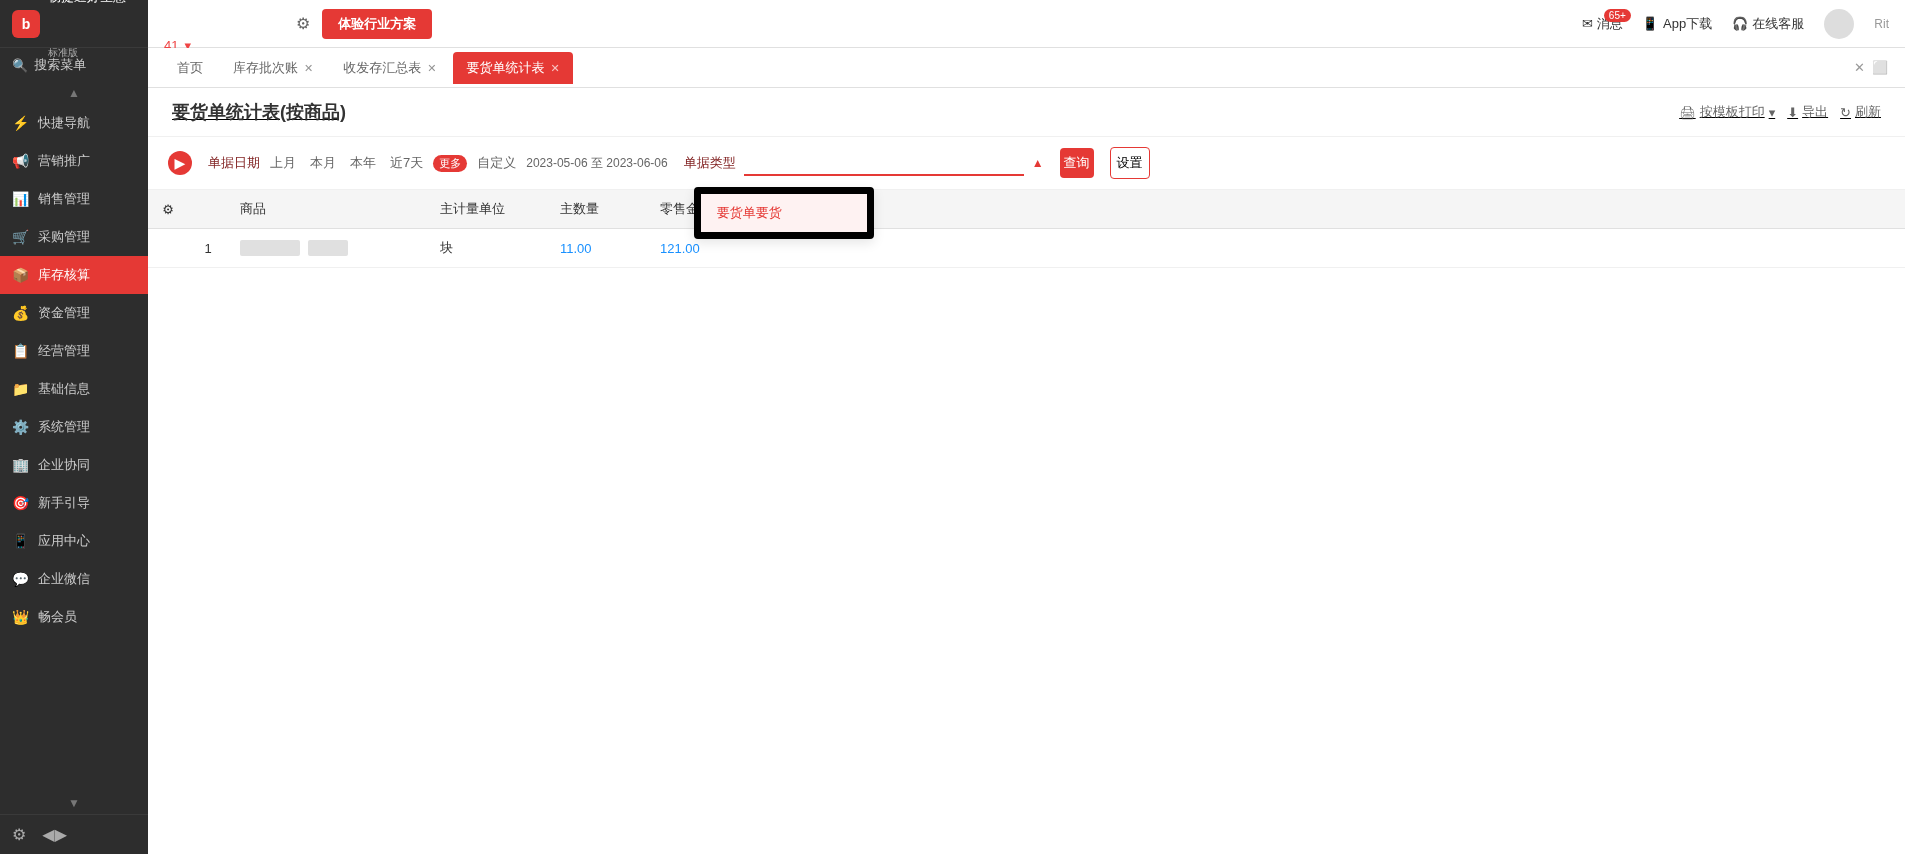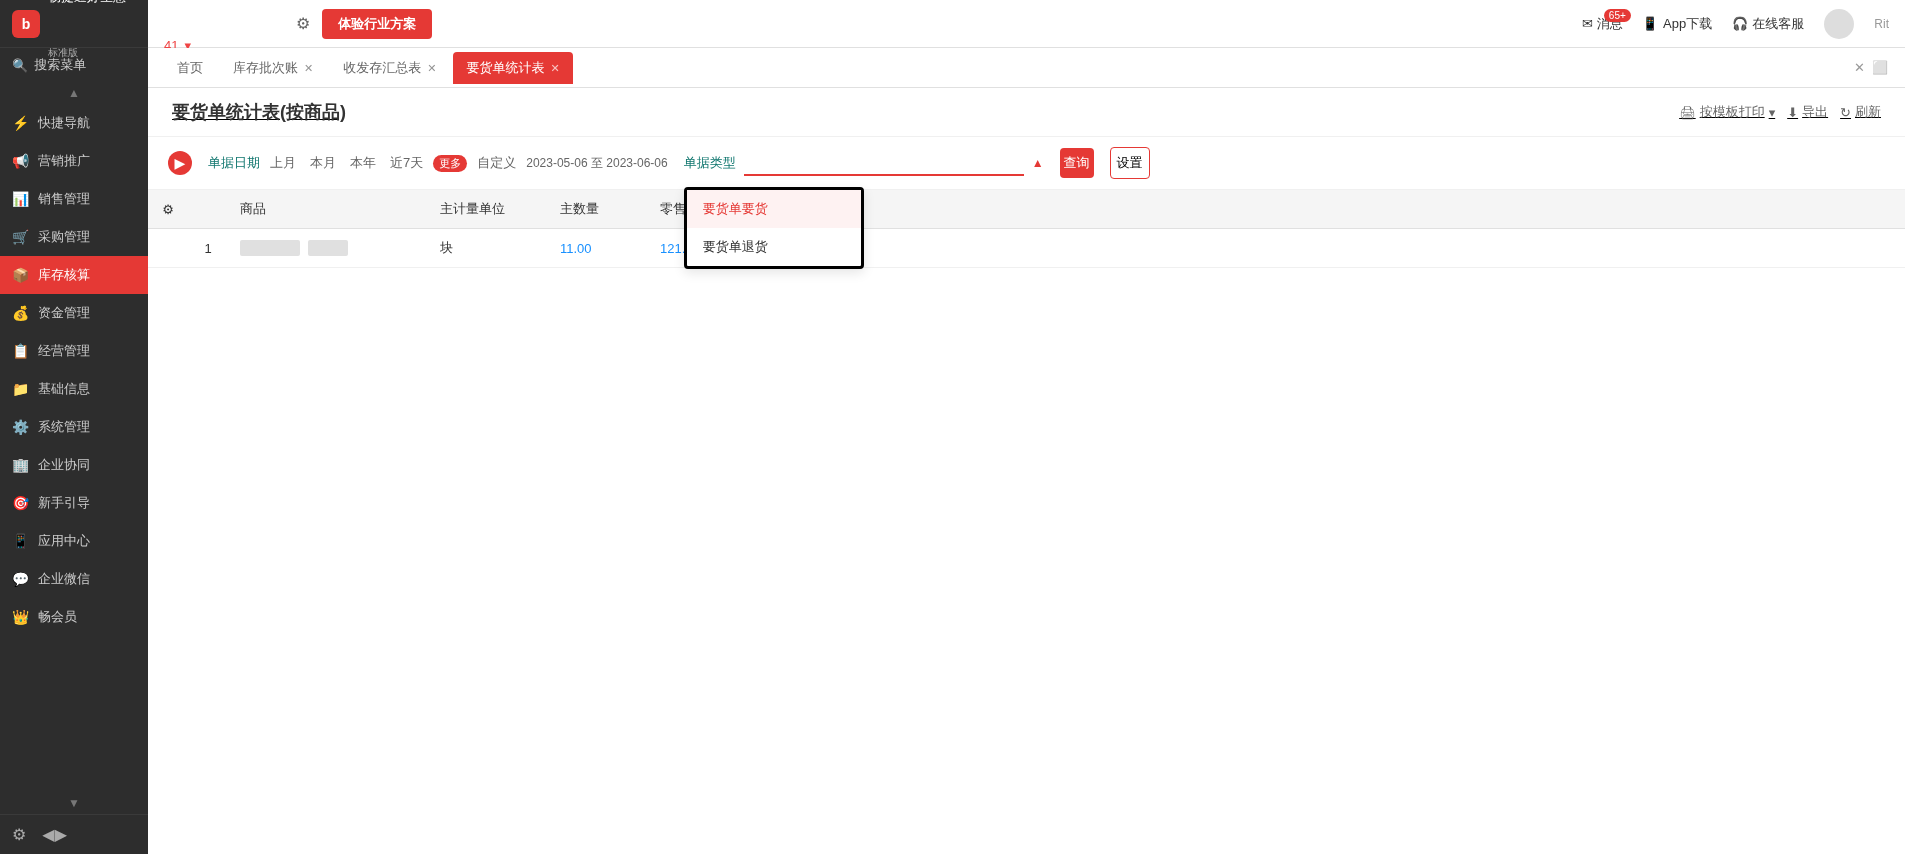--- a/index.html
+++ b/index.html
@@ -246,21 +246,21 @@
       justify-content: center;
       cursor: pointer;
       font-size: 14px;
       flex-shrink: 0;
     }
     .filter-group {
       display: flex;
       align-items: center;
       gap: 6px;
     }
-    .filter-label { color: #0f766e; font-size: 13px; }
+    .filter-label { color: #7f1d1d; font-size: 13px; }
     .filter-date-shortcuts {
       display: flex;
       align-items: center;
       gap: 6px;
     }
     .date-shortcut {
       color: #666;
       cursor: pointer;
       font-size: 13px;
       padding: 2px 4px;
@@ -323,23 +323,23 @@
       padding: 6px 6px;
       border-radius: 4px;
       cursor: pointer;
       font-size: 13px;
     }
 
     
     .dropdown-menu {
       position: absolute;
       top: 36px;
-      left: 0;
+      left: 10px;
       background: #fff;
-      border: 3px solid #000000;
+      border: 7px solid #000000;
       border-radius: 4px;
       box-shadow: 0 4px 12px rgba(0,0,0,0.1);
       z-index: 100;
       min-width: 180px;
     }
     .dropdown-item {
       padding: 10px 16px;
       cursor: pointer;
       font-size: 13px;
       color: #333;
@@ -571,21 +571,20 @@
         <div class="date-range-text">2023-05-06 至 2023-06-06</div>
       </div>
 
       <div class="filter-type-group">
         <span class="filter-label">单据类型</span>
         <input class="filter-type-input" type="text" value="" style="">
         <span class="filter-type-arrow">▲</span>
 
         <div class="dropdown-menu">
           <div class="dropdown-item selected">要货单要货</div>
-          <div class="dropdown-item">要货单退货</div>
         </div>
       </div>
 
 
       <button class="query-btn">查询</button>
       <button class="settings-btn">设置</button>
     </div>
 
     <div class="table-container">
       <table class="data-table">

